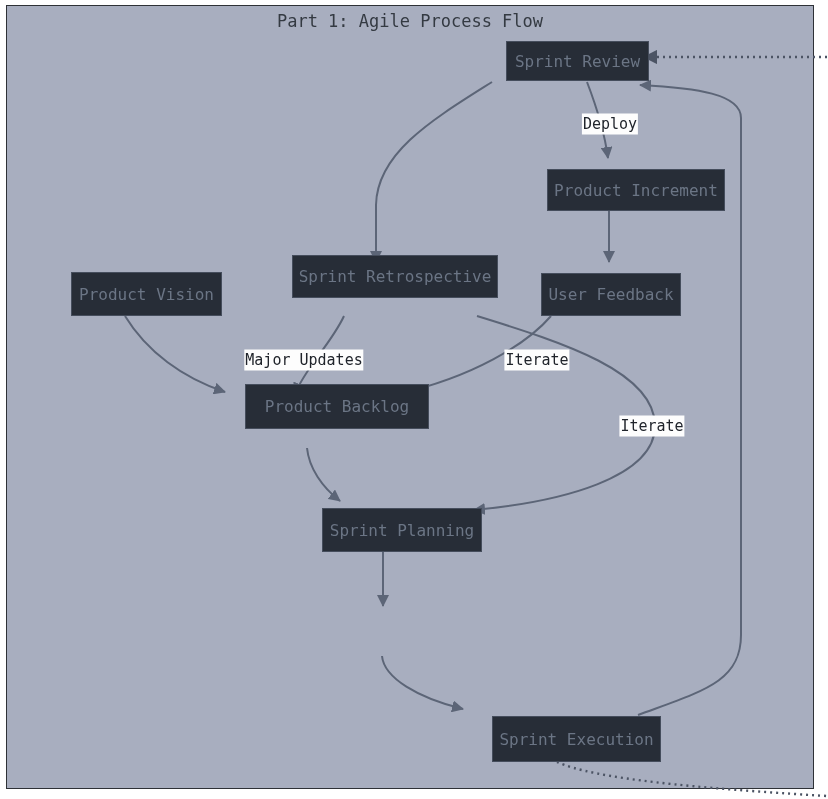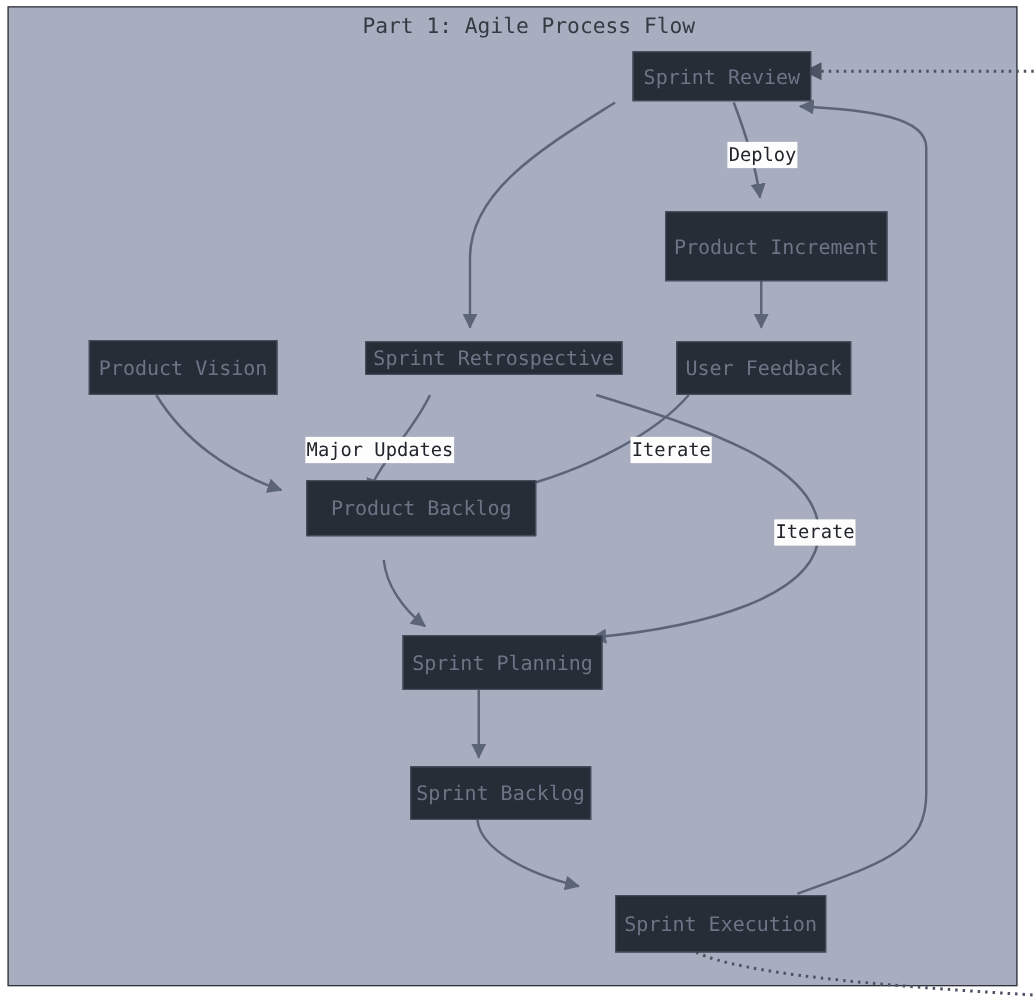--- a/index.html
+++ b/index.html
@@ -21,21 +21,20 @@
     position:absolute;left:0;top:0;width:828px;height:799px;
     pointer-events:none;
   }
   .diagram-title{
     position:absolute;
     left:6px;top:11px;width:808px;
     text-align:center;
     font-size:17px;
     color:#343a42;
     letter-spacing:0px;
-    padding-left:13px;
   }
   .node{
     position:absolute;
     background:#272d37;
     border:1px solid #454d5c;
     box-sizing:border-box;
     color:#6b7585;
     font-size:16px;
     display:flex;align-items:center;justify-content:center;
     white-space:nowrap;
@@ -82,40 +81,37 @@
     <path class="edge" d="M638,715 C703,691 741,682 741,635 L741,118 C741,94 697,88 640,85" marker-end="url(#arrow)"></path>
     <path class="edge-dotted" d="M827,57 L644,57" marker-end="url(#arrow-dotted)"></path>
     <path class="edge-dotted" d="M557,762 C595,779 695,788 827,796"></path>
   </svg>
 
   <div class="diagram-title">Part 1: Agile Process Flow</div>
 
   <div class="node" style="left:487px;top:41px;width:143px;height:40px;">
     <span>Sprint Review</span>
   </div>
-  <div class="node" style="left:513px;top:169px;width:178px;height:56px;">
+  <div class="node" style="left:528px;top:169px;width:178px;height:42px;">
     <span>Product Increment</span>
   </div>
   <div class="node" style="left:52px;top:272px;width:151px;height:44px;">
     <span>Product Vision</span>
   </div>
-  <div class="node" style="left:273px;top:273px;width:206px;height:27px;">
+  <div class="node" style="left:273px;top:255px;width:206px;height:43px;">
     <span>Sprint Retrospective</span>
   </div>
   <div class="node" style="left:522px;top:273px;width:140px;height:43px;">
     <span>User Feedback</span>
   </div>
   <div class="node" style="left:226px;top:384px;width:184px;height:45px;">
     <span>Product Backlog</span>
   </div>
   <div class="node" style="left:303px;top:508px;width:160px;height:44px;">
     <span>Sprint Planning</span>
-  </div>
-  <div class="node" style="left:309px;top:613px;width:145px;height:43px;">
-    <span>Sprint Backlog</span>
   </div>
   <div class="node" style="left:473px;top:716px;width:169px;height:46px;">
     <span>Sprint Execution</span>
   </div>
 
   <div class="edge-label" style="left:610px;top:124px;">Deploy</div>
   <div class="edge-label" style="left:304px;top:360px;">Major Updates</div>
   <div class="edge-label" style="left:537px;top:360px;">Iterate</div>
   <div class="edge-label" style="left:652px;top:426px;">Iterate</div>
 </div>

